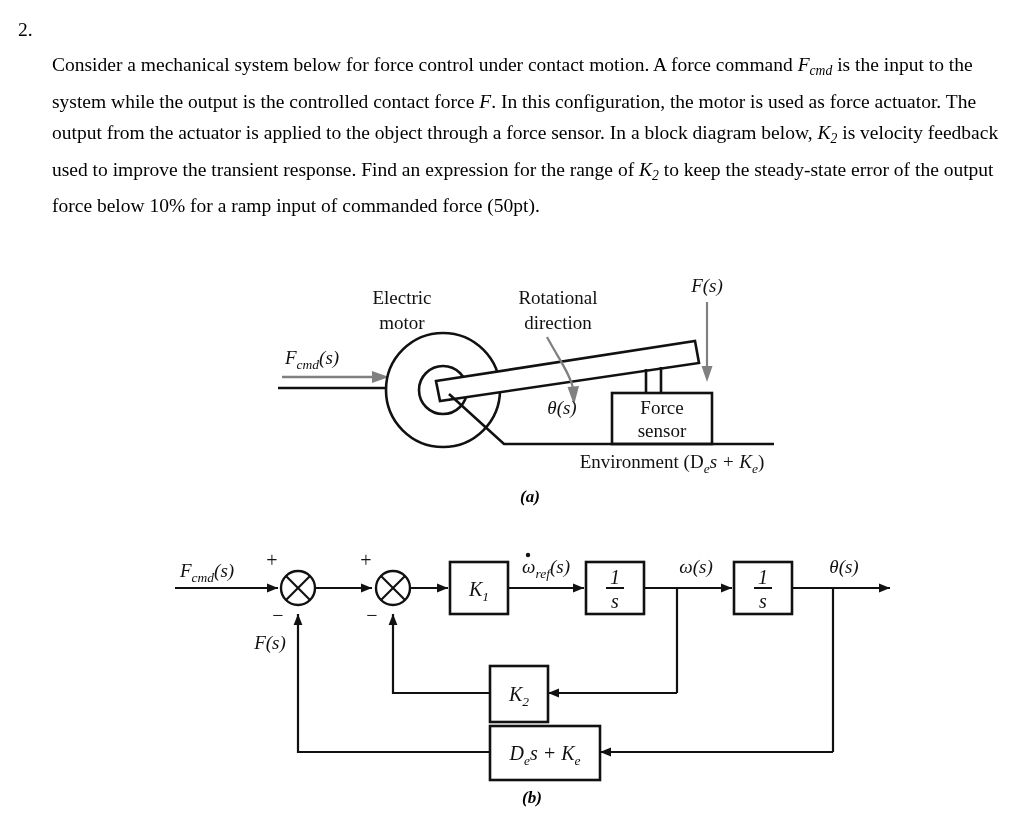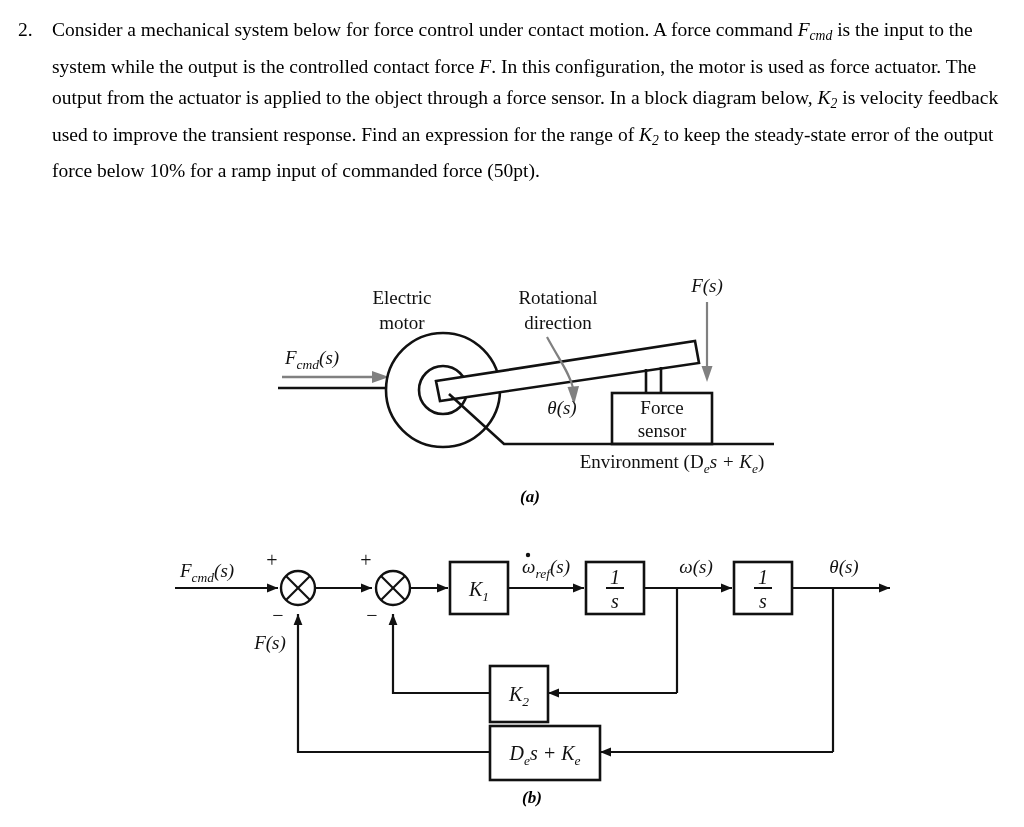--- a/index.html
+++ b/index.html
@@ -30,20 +30,21 @@
     width: 34px;
     flex: 0 0 34px;
     font-size: 19.5px;
     line-height: 31px;
   }
   #problem-text {
     flex: 1 1 auto;
     font-size: 19.5px;
     line-height: 31px;
     text-align: left;
+    margin-top: 35px;
   }
   .it { font-style: italic; }
   .sub {
     font-size: 0.7em;
     vertical-align: -0.28em;
     font-style: italic;
   }
 
   
   .figure { position: absolute; }

